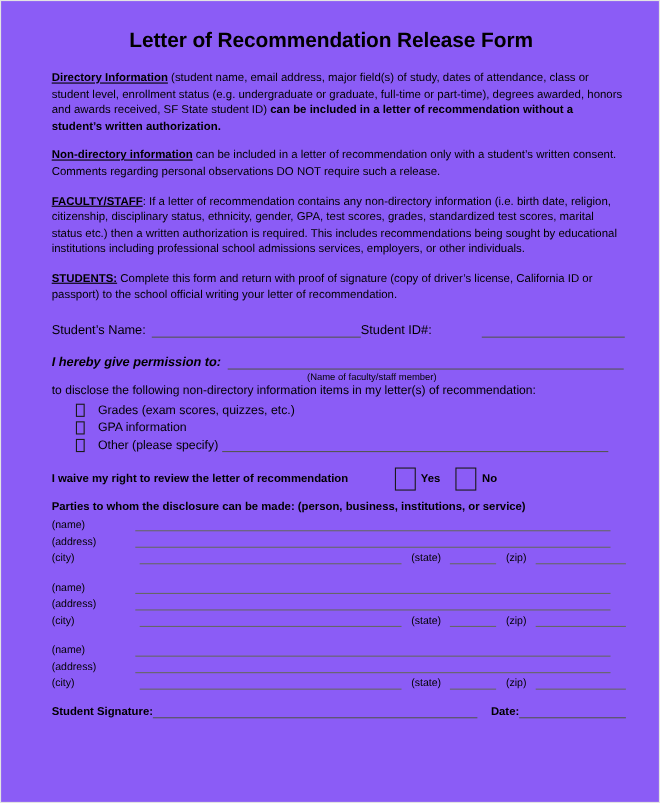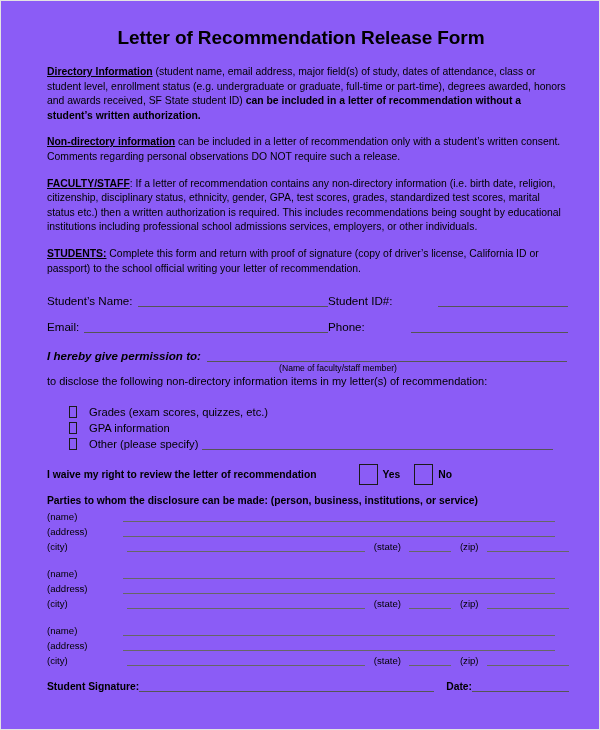--- a/index.html
+++ b/index.html
@@ -98,21 +98,21 @@
     margin: 1px 0 0 150px;
     padding-right: 90px;
   }
   .disclose-line {
     font-size: 11px;
     margin-top: 2px;
   }
 
   
   .check-list {
-    margin: 19px 0 0 22px;
+    margin: 6px 0 0 22px;
   }
   .check-item {
     display: flex;
     align-items: center;
     font-size: 11.2px;
     margin-bottom: 4px;
   }
   .cbox-small {
     display: inline-block;
     width: 6px;
@@ -252,30 +252,20 @@
     <div class="field-row">
       <div class="fcol left">
         <span class="flabel">Student’s Name:</span>
         <span class="fline"></span>
       </div>
       <div class="fcol right">
         <span class="flabel">Student ID#:</span>
         <span class="fline tight"></span>
       </div>
     </div>
-    <div class="field-row">
-      <div class="fcol left">
-        <span class="flabel">Email:</span>
-        <span class="fline"></span>
-      </div>
-      <div class="fcol right">
-        <span class="flabel">Phone:</span>
-        <span class="fline tight"></span>
-      </div>
-    </div>
   </div>
 
   <div class="permission-row">
     <span class="permission-label">I hereby give permission to:</span>
     <span class="permission-line"></span>
   </div>
   <div class="caption">(Name of faculty/staff member)</div>
   <div class="disclose-line">to disclose the following non-directory information items in my letter(s) of recommendation:</div>
 
   <div class="check-list">

